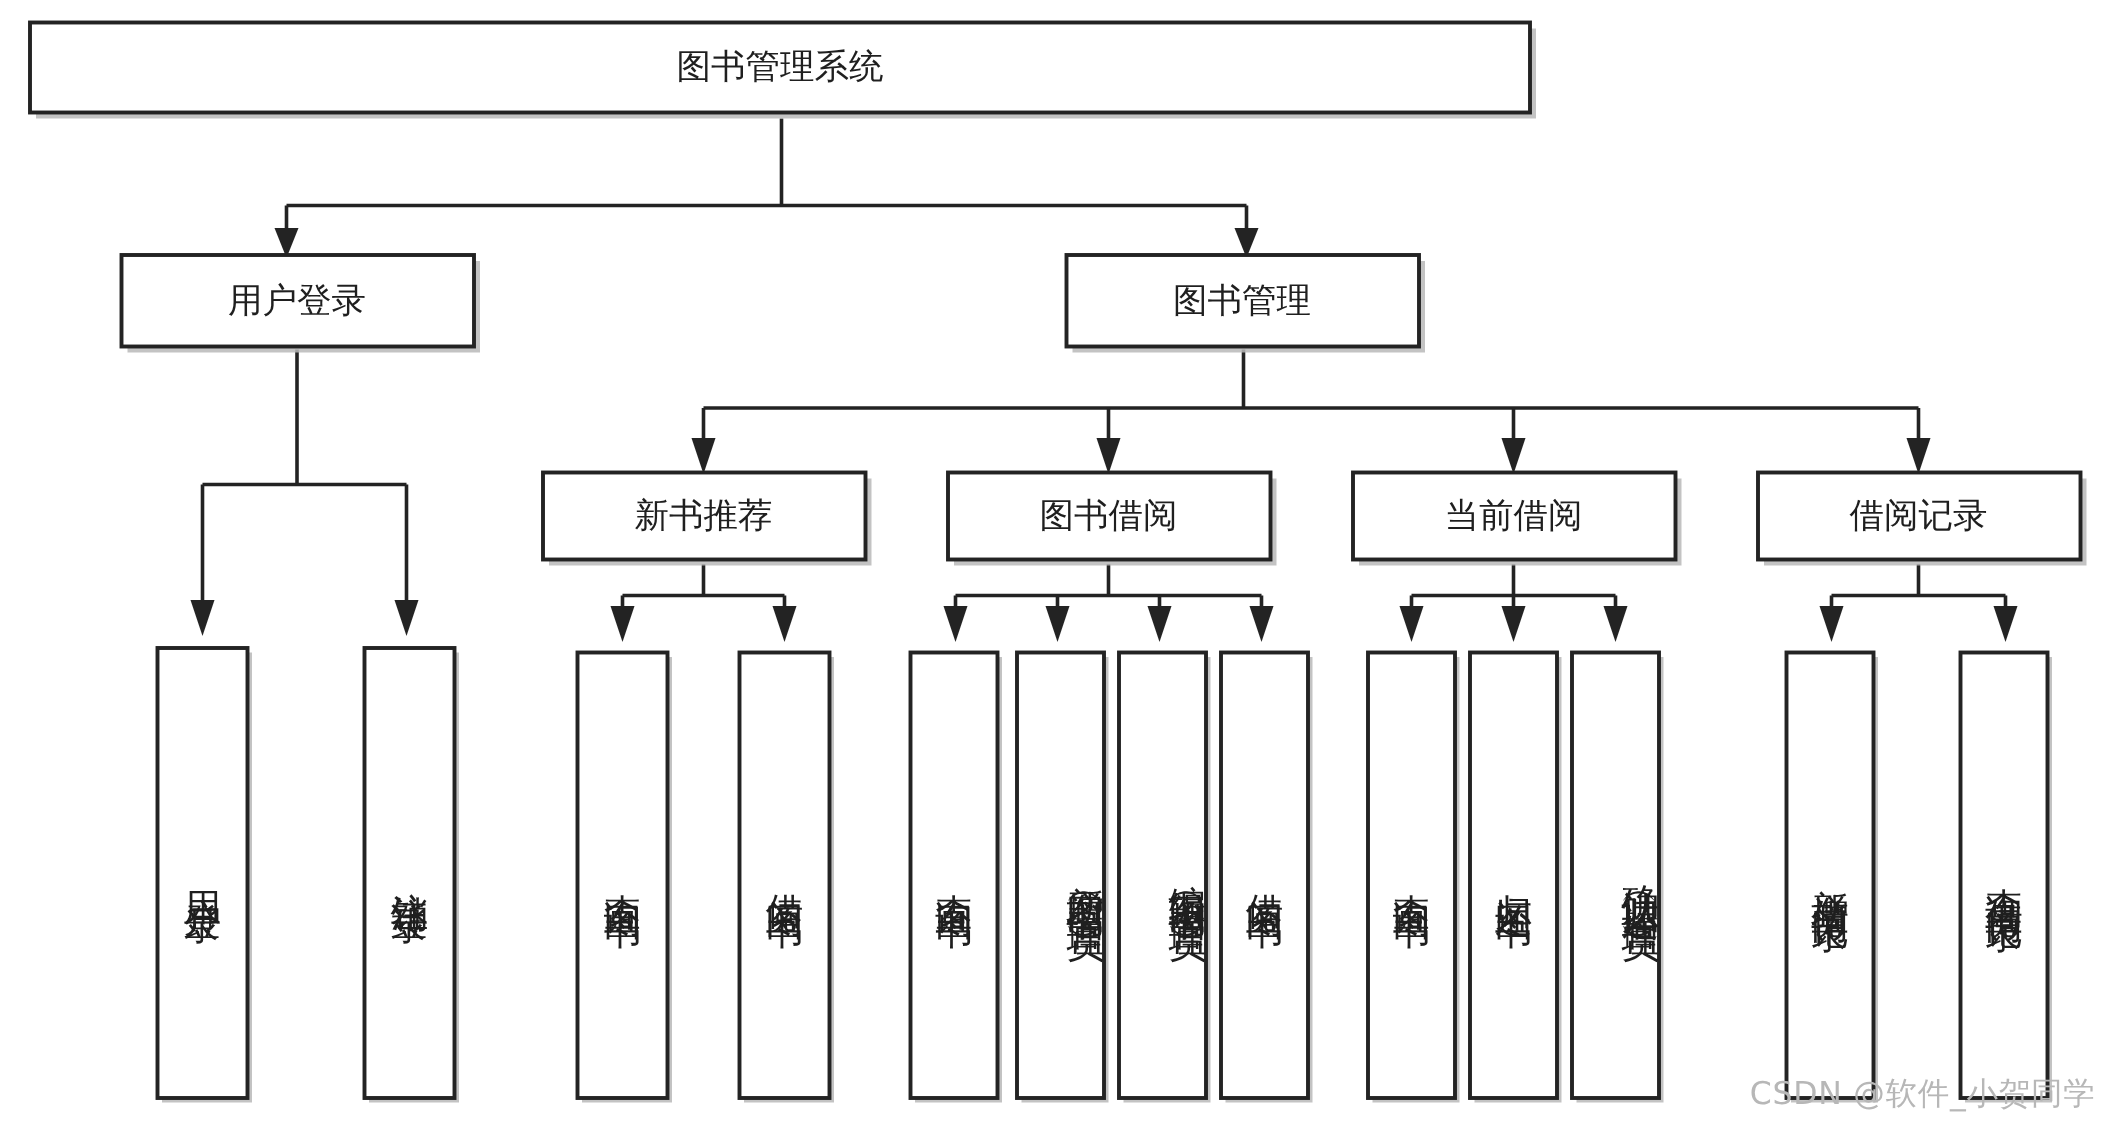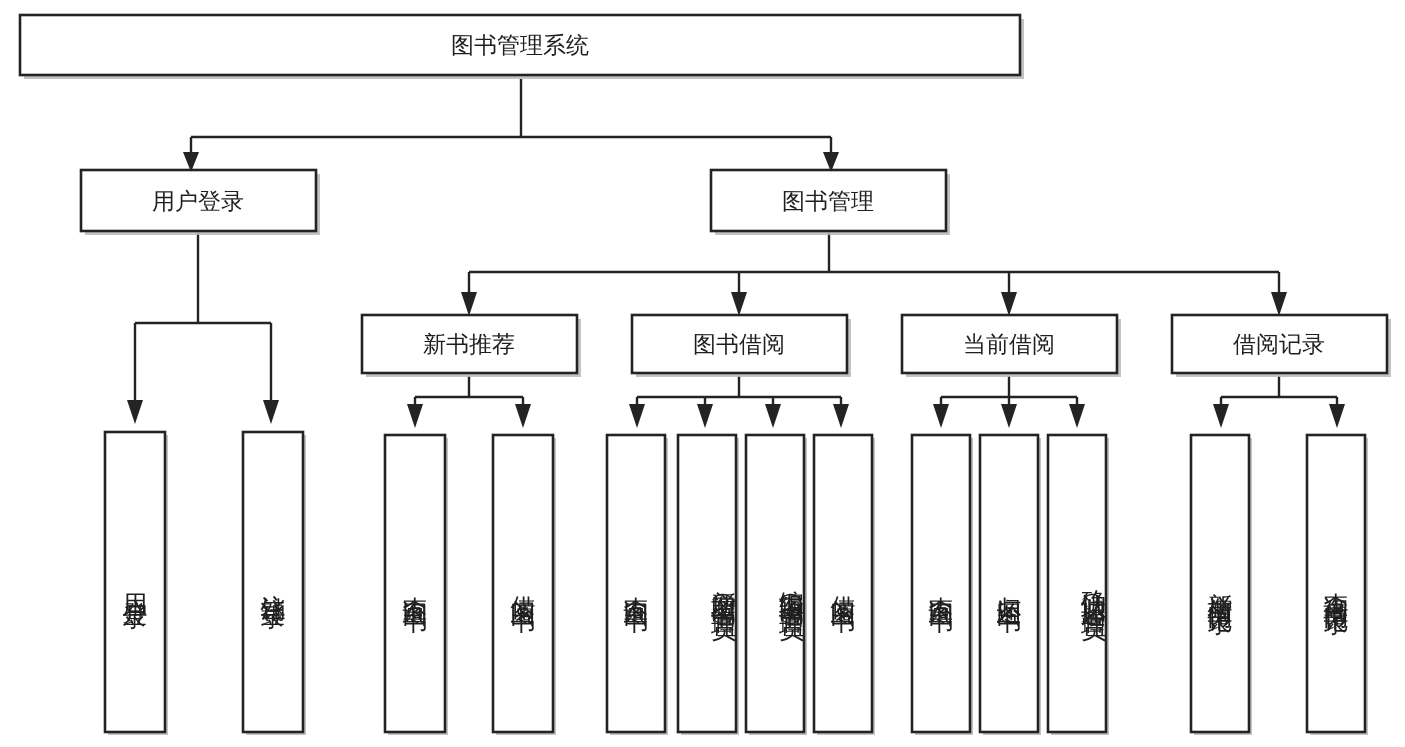--- a/index.html
+++ b/index.html
@@ -262,13 +262,14 @@
   <div class="leaf-label" style="left:746px; top:443px; width:58px; height:289px;">编辑图书（管理员）</div>
   <div class="leaf-label centered" style="left:814px; top:435px; width:58px; height:297px;">借阅图书</div>
 
   <div class="leaf-label centered" style="left:912px; top:435px; width:58px; height:297px;">查询图书</div>
   <div class="leaf-label centered" style="left:980px; top:435px; width:58px; height:297px;">归还图书</div>
   <div class="leaf-label" style="left:1048px; top:443px; width:58px; height:289px;">确认归还（管理员）</div>
 
   <div class="leaf-label centered" style="left:1191px; top:435px; width:58px; height:297px;">新增借阅记录</div>
   <div class="leaf-label centered" style="left:1307px; top:435px; width:58px; height:297px;">查询借阅记录</div>
 
+  <div class="watermark">CSDN @软件_小贺同学</div>
 </div>
 
 </body></html>

